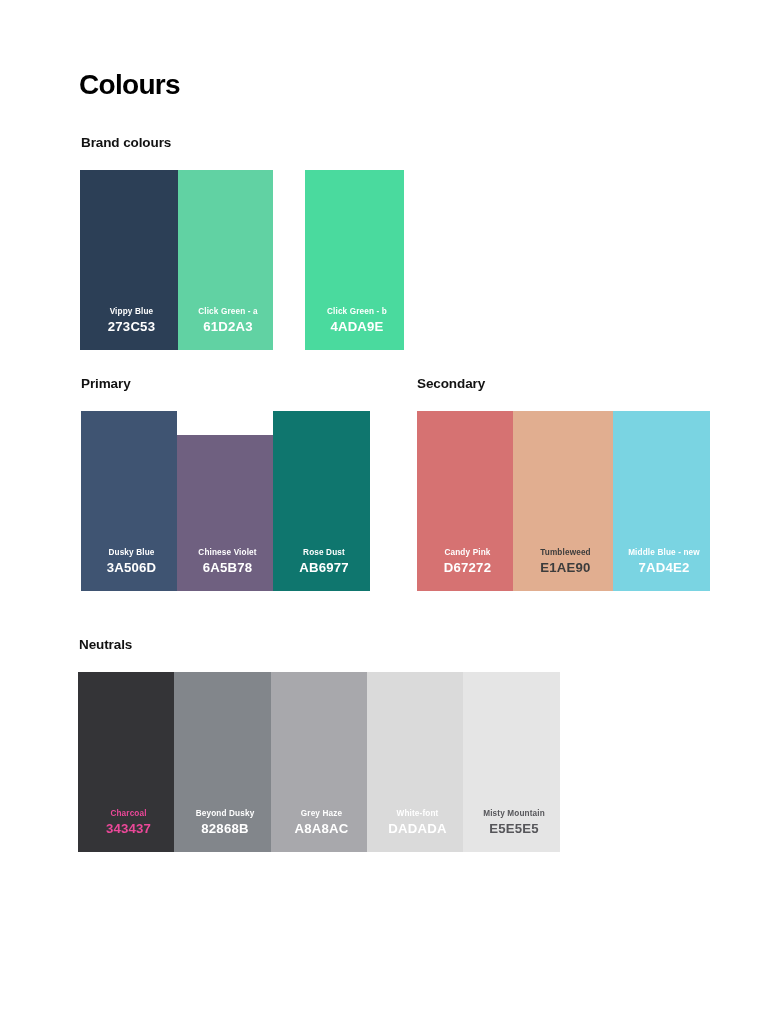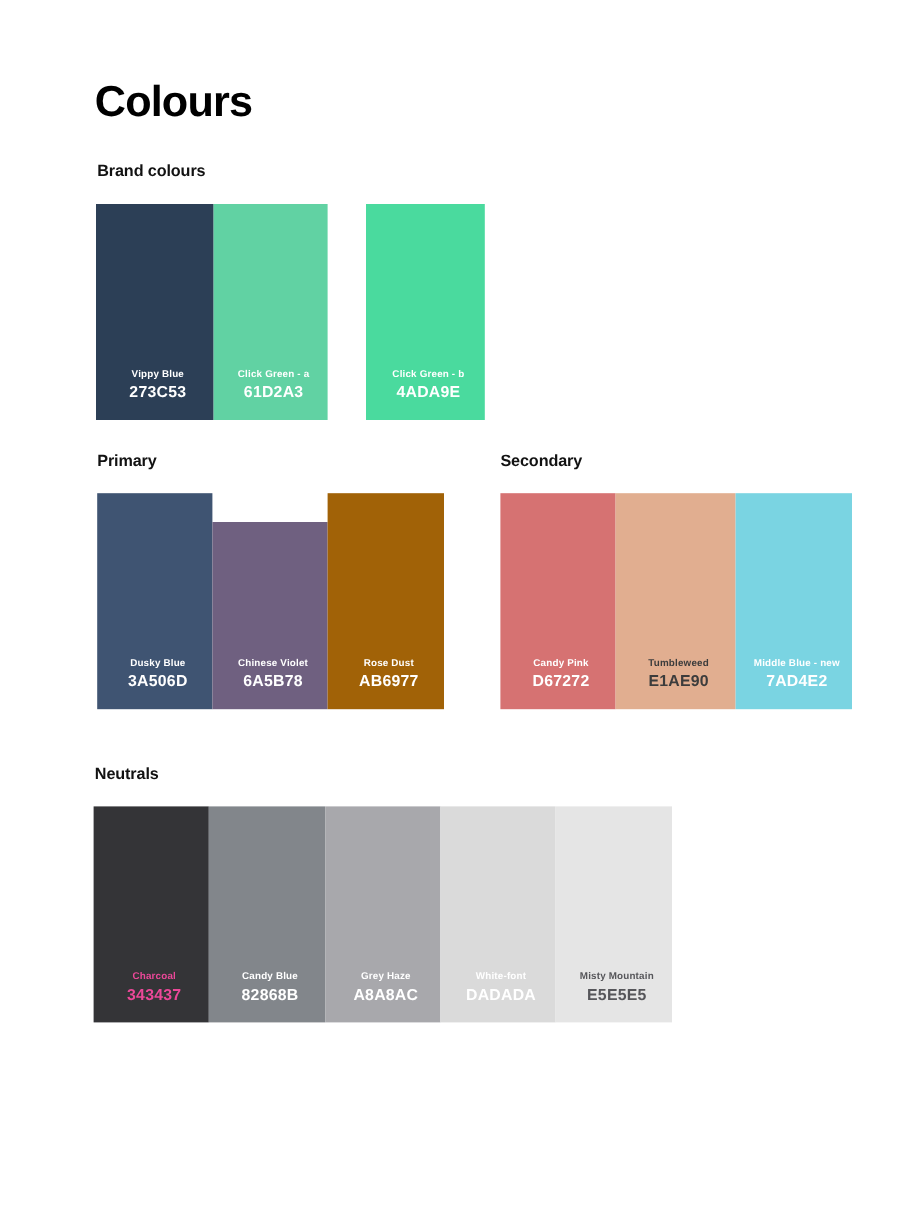--- a/index.html
+++ b/index.html
@@ -18,21 +18,21 @@
   .page {
     position: absolute;
     left: 0; top: 0;
     width: 768px;
     height: 1024px;
   }
   .page-title {
     position: absolute;
     left: 79px;
     top: 63px;
-    font-size: 36px;
+    font-size: 28px;
     font-weight: bold;
     letter-spacing: -0.7px;
     color: #000000;
     line-height: 44px;
   }
   .section-heading {
     position: absolute;
     font-size: 13.5px;
     font-weight: bold;
     color: #121212;
@@ -119,21 +119,21 @@
         <div class="swatch-name">Dusky Blue</div>
         <div class="swatch-hex">3A506D</div>
       </div>
     </div>
     <div class="swatch" style="background: rgb(111, 96, 128); width: 96px; flex: 0 0 96px; color: rgb(255, 255, 255); margin-top: 24px;">
       <div class="swatch-text">
         <div class="swatch-name">Chinese Violet</div>
         <div class="swatch-hex">6A5B78</div>
       </div>
     </div>
-    <div class="swatch" style="background: #a16207; width: 97px; flex: 0 0 97px; color: rgb(255, 255, 255);">
+    <div class="swatch" style="background: #0f766e; width: 97px; flex: 0 0 97px; color: rgb(255, 255, 255);">
       <div class="swatch-text">
         <div class="swatch-name">Rose Dust</div>
         <div class="swatch-hex">AB6977</div>
       </div>
     </div>
   </div>
 
   <div class="section-heading" id="heading-secondary">Secondary</div>
   <div class="palette-row" id="row-secondary">
     <div class="swatch" style="background: rgb(214, 114, 114); width: 96px; flex: 0 0 96px; color: rgb(255, 255, 255);">
@@ -159,21 +159,21 @@
   <div class="section-heading" id="heading-neutrals">Neutrals</div>
   <div class="palette-row" id="row-neutrals">
     <div class="swatch" style="background: rgb(52, 52, 55); width: 96px; flex: 0 0 96px; color: #ec4899;">
       <div class="swatch-text">
         <div class="swatch-name">Charcoal</div>
         <div class="swatch-hex">343437</div>
       </div>
     </div>
     <div class="swatch" style="background: rgb(130, 134, 139); width: 97px; flex: 0 0 97px; color: rgb(255, 255, 255);">
       <div class="swatch-text">
-        <div class="swatch-name">Candy Blue</div>
+        <div class="swatch-name">Beyond Dusky</div>
         <div class="swatch-hex">82868B</div>
       </div>
     </div>
     <div class="swatch" style="background: rgb(168, 168, 172); width: 96px; flex: 0 0 96px; color: rgb(255, 255, 255);">
       <div class="swatch-text">
         <div class="swatch-name">Grey Haze</div>
         <div class="swatch-hex">A8A8AC</div>
       </div>
     </div>
     <div class="swatch" style="background: rgb(218, 218, 218); width: 96px; flex: 0 0 96px; color: rgb(255, 255, 255);">

